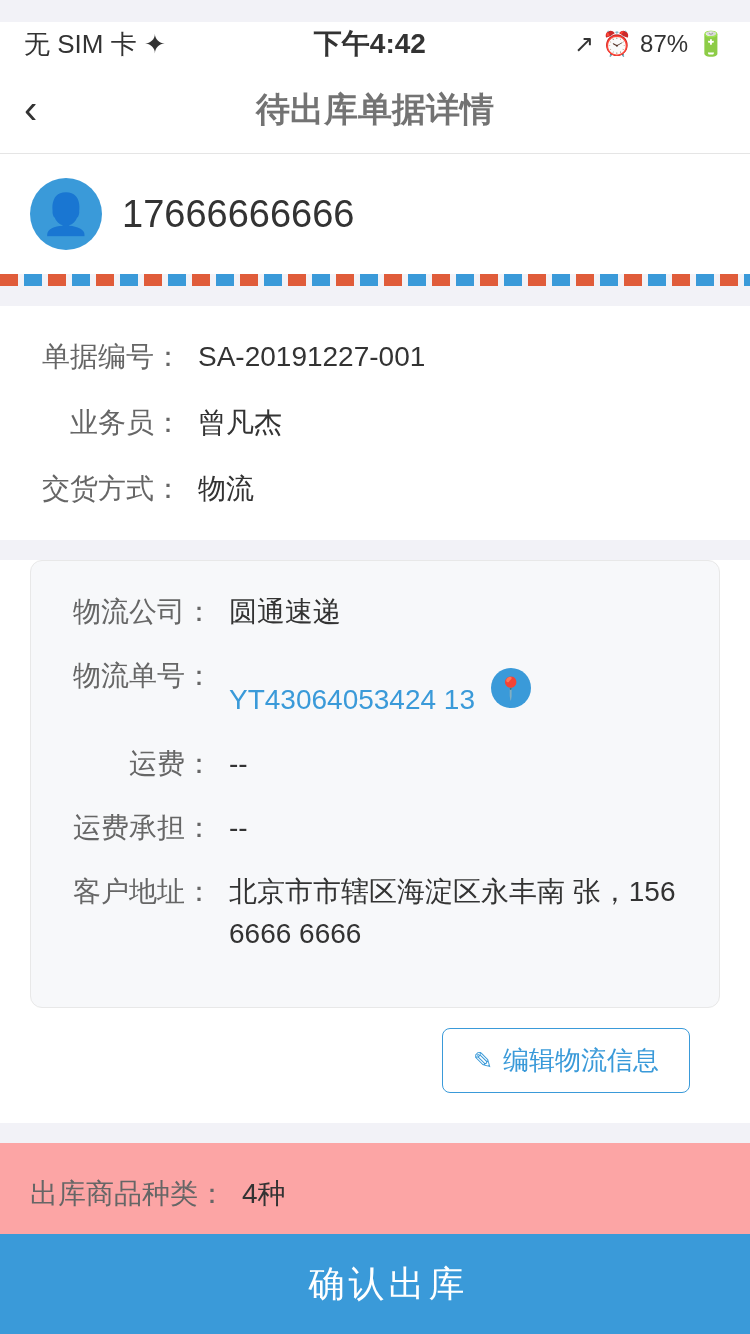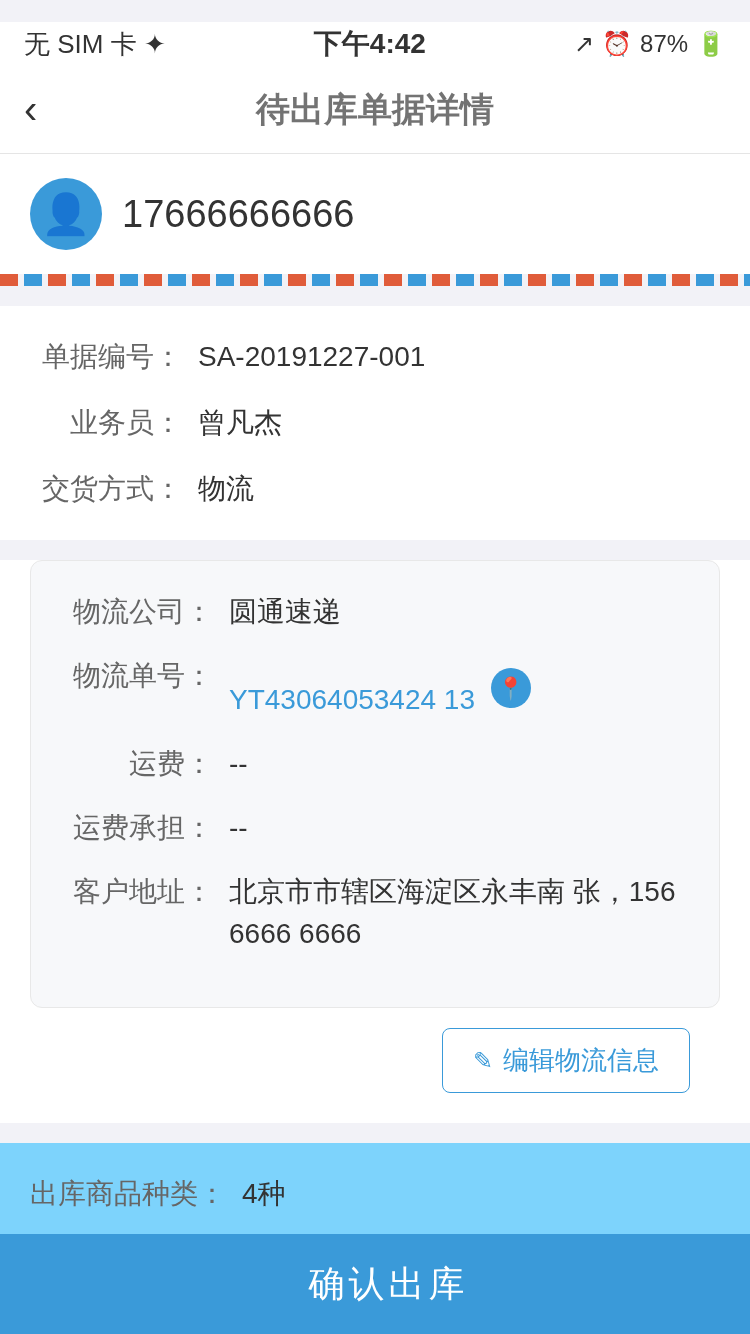--- a/index.html
+++ b/index.html
@@ -175,21 +175,21 @@
     .btn-icon { font-size: 24px; }
 
     
     .section-divider {
       height: 20px;
       background: #f2f2f7;
     }
 
     
     .bottom-section {
-      background: #7dd3fc;
+      background: #fca5a5;
       padding: 30px;
       margin-bottom: 20px;
     }
 
     
     .view-detail-btn {
       display: flex;
       align-items: center;
       justify-content: flex-end;
       padding: 0 30px 20px 30px;

